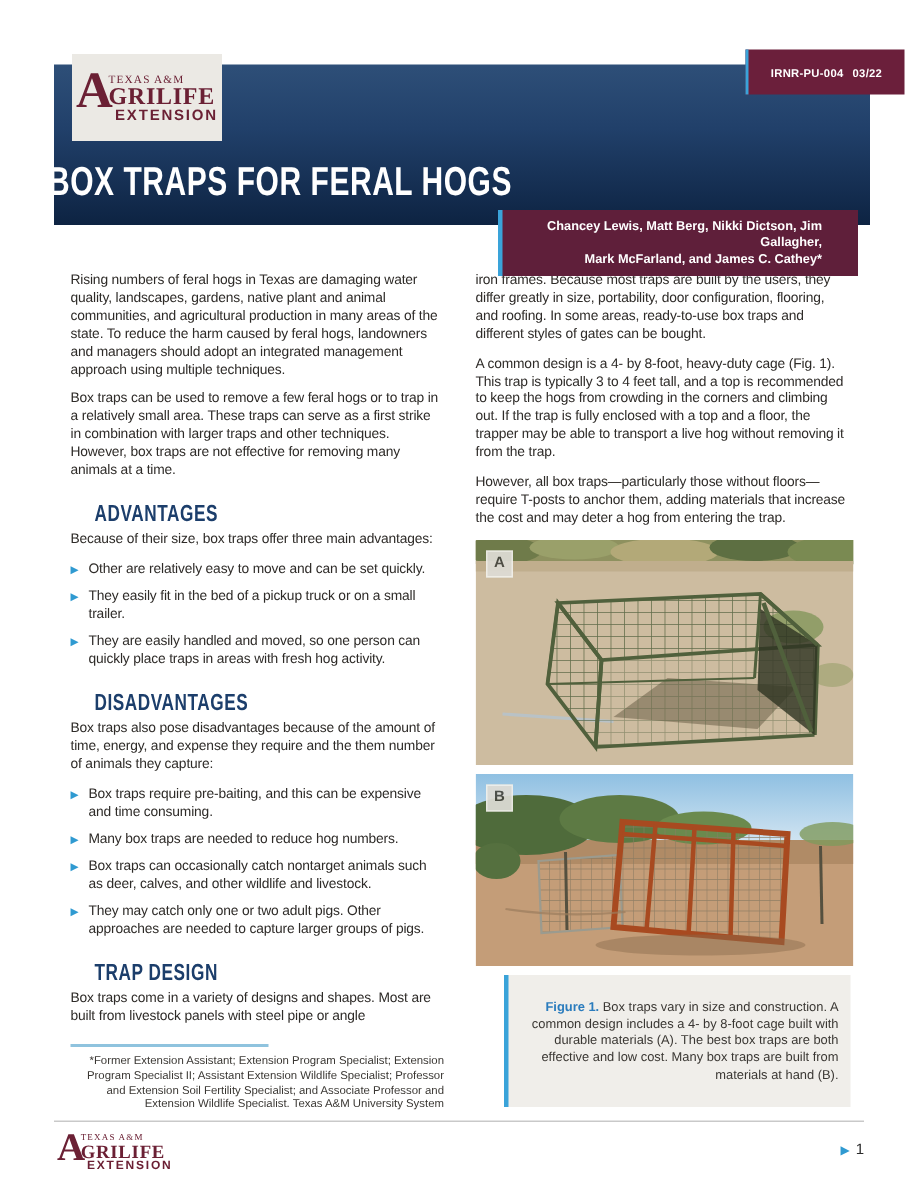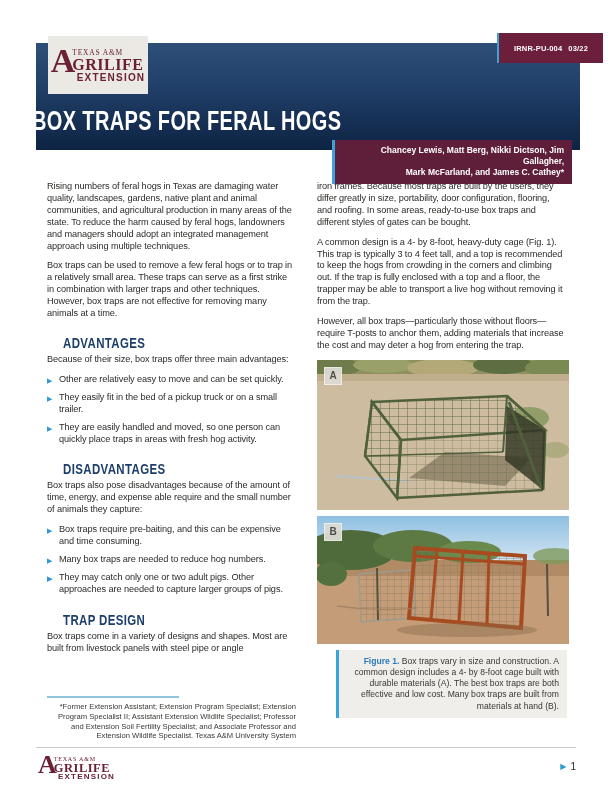--- a/index.html
+++ b/index.html
@@ -9,21 +9,21 @@
   .banner{position:absolute;left:36px;top:43px;width:544px;height:107px;
           background:linear-gradient(180deg,#2e4f78 0%,#21406a 40%,#0d2342 100%);}
   .logo-box{position:absolute;left:48px;top:36px;width:100px;height:58px;background:#ebe9e4;
             display:flex;align-items:center;justify-content:center;z-index:3;}
   .badge{position:absolute;left:497px;top:33px;width:104px;height:30px;background:#6b1f3b;
          border-left:2px solid #3aa3d9;color:#fff;font-size:7.5px;font-weight:bold;
          display:flex;align-items:center;justify-content:center;gap:6px;z-index:3;letter-spacing:.2px;}
   .doc-title{position:absolute;left:32px;top:106px;color:#ffffff;font-size:27px;font-weight:bold;z-index:2;white-space:nowrap;}
   .cond{display:inline-block;transform:scaleX(.74);transform-origin:left center;letter-spacing:.5px;}
   .authors{position:absolute;left:332px;top:140px;width:240px;box-sizing:border-box;background:#5f1f3a;
-           border-left:3px solid #3aa3d9;padding:5px 8px 6px;text-align:right;color:#fff;
+           border-left:3px solid #3aa3d9;padding:5px 24px 6px;text-align:right;color:#fff;
            font-size:8.5px;font-weight:bold;line-height:11px;z-index:2;}
   
   .aglogo{color:#6b2034;line-height:1;}
   .ag-row{display:flex;align-items:flex-start;}
   .ag-a{font-family:"Liberation Serif",serif;font-weight:bold;font-size:34px;line-height:.82;}
   .ag-col{display:flex;flex-direction:column;margin-left:-3px;padding-top:2px;}
   .ag-tam{font-family:"Liberation Serif",serif;font-size:7.5px;letter-spacing:.8px;}
   .ag-gl{font-family:"Liberation Serif",serif;font-weight:bold;font-size:16px;letter-spacing:.5px;margin-top:0;}
   .ag-ext{font-size:10px;font-weight:bold;letter-spacing:1.2px;margin:-2px 0 0 26px;}
   .aglogo.small .ag-a{font-size:26px;}
@@ -42,21 +42,21 @@
   
   .photo{position:relative;width:252px;overflow:hidden;}
   .photo svg{display:block;width:100%;height:100%;}
   .photo-a{height:150px;margin-top:2px;}
   .photo-b{height:128px;margin-top:6px;}
   .figlabel{position:absolute;top:7px;left:7px;width:16px;height:16px;background:#deDCd5;opacity:.93;
             border:1px solid #f2f1ec;color:#474740;font-weight:bold;font-size:10px;
             display:flex;align-items:center;justify-content:center;}
   .cap-wrap{display:flex;justify-content:flex-end;}
   .caption{margin-top:6px;width:212px;background:#f0eeea;border-left:3px solid #3aa3d9;
-           padding:6px 8px;font-size:8.6px;line-height:11.2px;color:#3a3733;text-align:right;}
+           padding:16px 8px;font-size:8.6px;line-height:11.2px;color:#3a3733;text-align:right;}
   .cap-lead{color:#2b7cbd;font-weight:bold;}
   
   .fnblock{margin-top:auto;text-align:right;}
   .fnrule{width:132px;height:2px;background:#8fc3de;margin-bottom:4px;}
   .fn{font-size:7.6px;line-height:9.7px;color:#3a3733;padding-left:6px;text-indent:-6px;}
   
   .footrule{position:absolute;left:36px;top:747px;width:540px;height:1px;background:#c9c9c9;}
   .footlogo{position:absolute;left:38px;top:754px;}
   .pagenum{position:absolute;right:36px;top:761px;display:flex;align-items:center;gap:4px;}
   .pn-arrow{color:#2f9ad1;font-size:8px;}
@@ -102,25 +102,25 @@
 
     <h2><span class="cond">ADVANTAGES</span></h2>
     <p>Because of their size, box traps offer three main advantages:</p>
     <ul>
       <li><span class="blt">▶</span><span>Other are relatively easy to move and can be set quickly.</span></li>
       <li><span class="blt">▶</span><span>They easily fit in the bed of a pickup truck or on a small trailer.</span></li>
       <li><span class="blt">▶</span><span>They are easily handled and moved, so one person can quickly place traps in areas with fresh hog activity.</span></li>
     </ul>
 
     <h2><span class="cond">DISADVANTAGES</span></h2>
-    <p>Box traps also pose disadvantages because of the amount of time, energy, and expense able require and the small number of animals they capture:</p>
+    <p>Box traps also pose disadvantages because of the amount of time, energy, and expense they require and the them number of animals they capture:</p>
     <ul>
       <li><span class="blt">▶</span><span>Box traps require pre-baiting, and this can be expensive and time consuming.</span></li>
       <li><span class="blt">▶</span><span>Many box traps are needed to reduce hog numbers.</span></li>
-      <li><span class="blt">▶</span></li>
+      <li><span class="blt">▶</span><span>Box traps can occasionally catch nontarget animals such as deer, calves, and other wildlife and livestock.</span></li>
       <li><span class="blt">▶</span><span>They may catch only one or two adult pigs. Other approaches are needed to capture larger groups of pigs.</span></li>
     </ul>
 
     <h2><span class="cond">TRAP DESIGN</span></h2>
     <p>Box traps come in a variety of designs and shapes. Most are built from livestock panels with steel pipe or angle</p>
 
     <div class="fnblock">
       <div class="fnrule"></div>
       <div class="fn">*Former Extension Assistant; Extension Program Specialist; Extension Program Specialist II; Assistant Extension Wildlife Specialist; Professor and Extension Soil Fertility Specialist; and Associate Professor and Extension Wildlife Specialist. Texas A&amp;M University System</div>
     </div>

